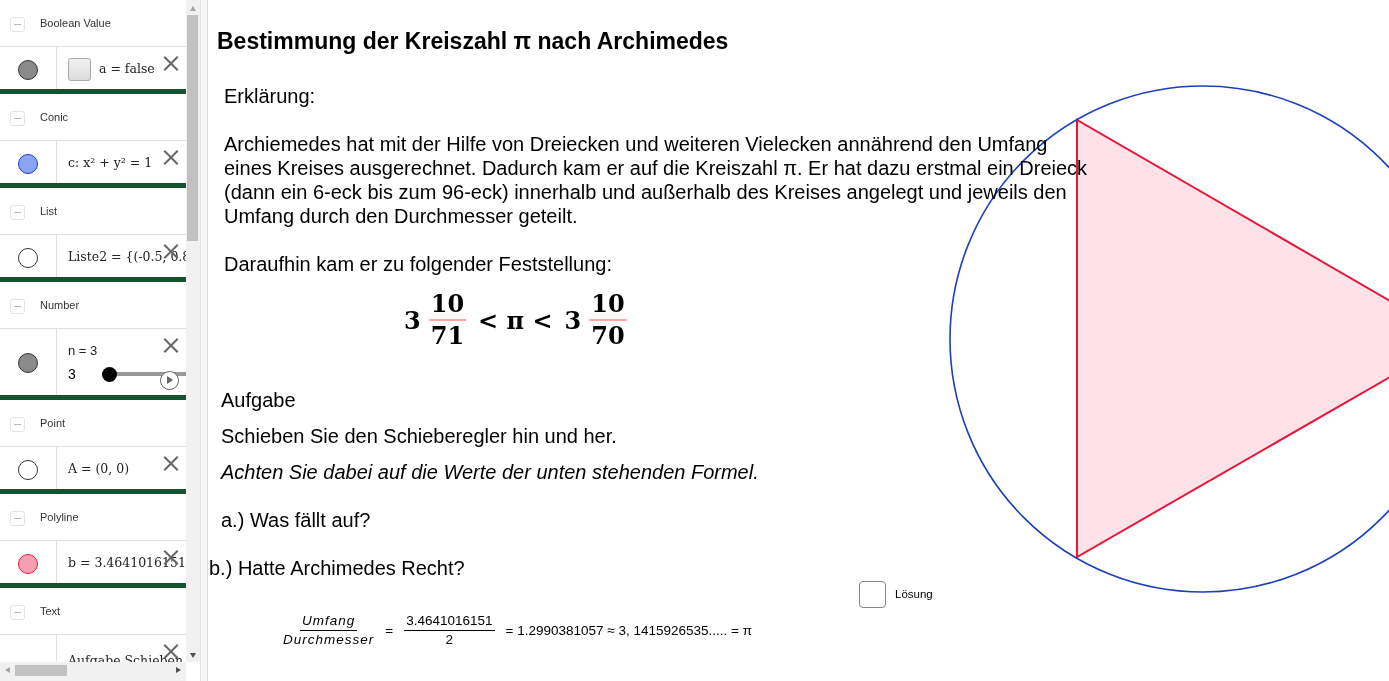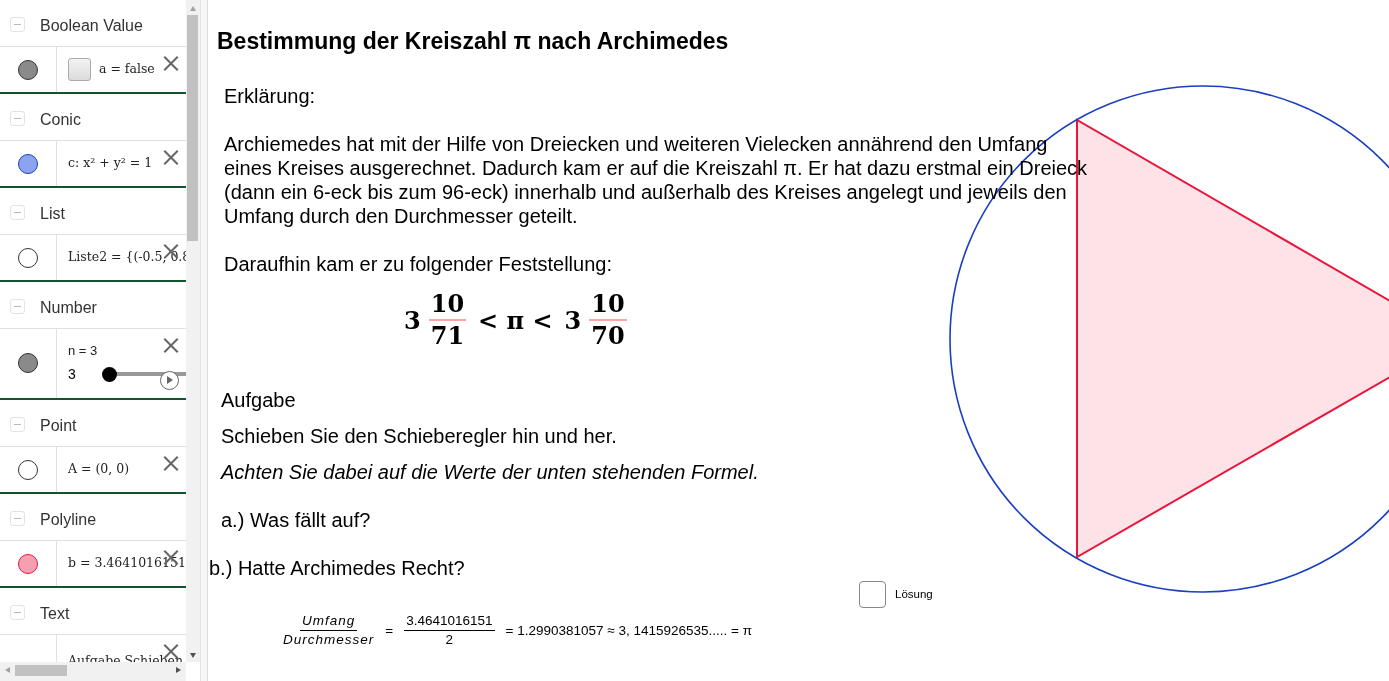--- a/index.html
+++ b/index.html
@@ -5,22 +5,22 @@
   * { box-sizing: border-box; margin: 0; padding: 0; }
   html, body { width: 1389px; height: 681px; overflow: hidden; background: #ffffff; }
   body { font-family: "Liberation Sans", sans-serif; color: #000; position: relative; }
 
   
   #algebra { position: absolute; left: 0; top: 0; width: 200px; height: 681px; background: #fff; overflow: hidden; }
   #algebra-list { position: absolute; left: 0; top: 0; width: 186px; height: 662px; overflow: hidden; }
   .group-header { position: relative; height: 47px; border-bottom: 1px solid #e0e0e0; }
   .collapse-btn { position: absolute; left: 10px; top: 17px; width: 15px; height: 15px; border: 1px solid #e3e3e3; border-radius: 3px; }
   .collapse-btn::after { content: ""; position: absolute; left: 3px; top: 6px; width: 7px; height: 1px; background: #b8b8b8; }
-  .group-label { position: absolute; left: 40px; top: 17px; font-size: 16px; color: #333; }
-  .item-row { position: relative; height: 47px; border-bottom: 2px solid #14532d; }
+  .group-label { position: absolute; left: 40px; top: 17px; font-size: 11px; color: #333; }
+  .item-row { position: relative; height: 47px; border-bottom: 5px solid #14532d; }
   .item-row.tall { height: 71px; }
   .marble-cell { position: absolute; left: 0; top: 0; width: 57px; height: 100%; border-right: 1px solid #e0e0e0; }
   .marble { position: absolute; left: 18px; width: 20px; height: 20px; border-radius: 50%; border: 1.5px solid #333; }
   .item-row .marble { top: 13px; }
   .item-row.tall .marble { top: 24px; }
   .item-content { position: absolute; left: 68px; top: 14px; font-family: "DejaVu Serif", serif; font-size: 12.5px; white-space: nowrap; width: 118px; overflow: hidden; color: #222; }
   .item-content.sans { font-family: "Liberation Sans", sans-serif; font-size: 13px; }
   .delete-x { position: absolute; right: 7px; top: 8px; width: 16px; height: 16px; }
   .delete-x::before, .delete-x::after { content: ""; position: absolute; left: 7px; top: -1px; width: 2px; height: 19px; background: #666; }
   .delete-x::before { transform: rotate(45deg); }

